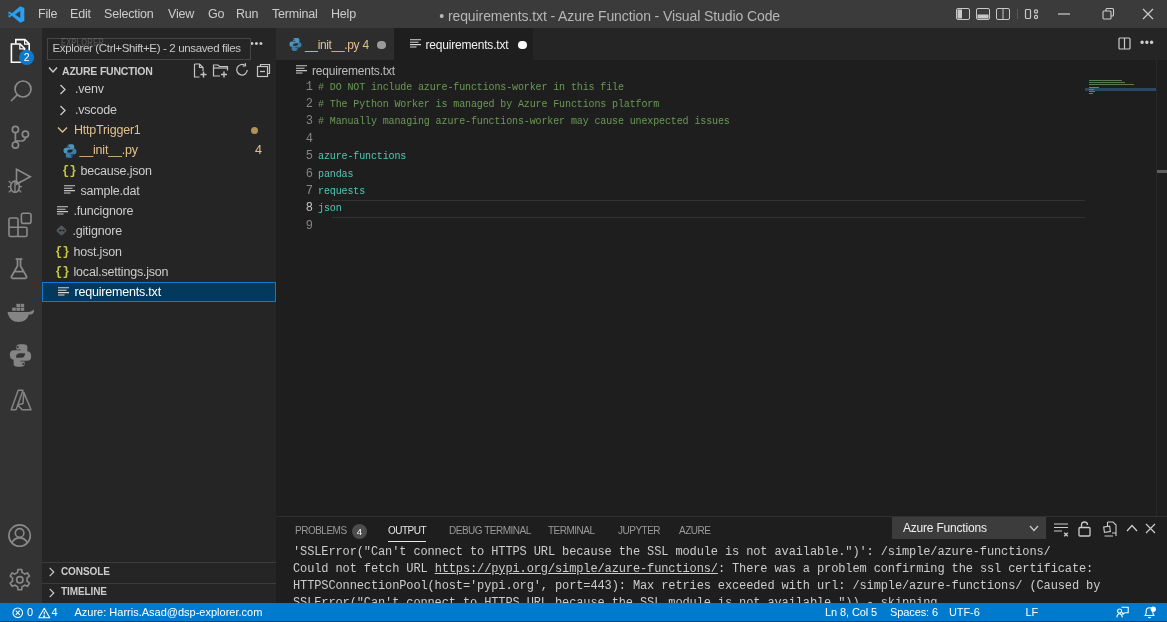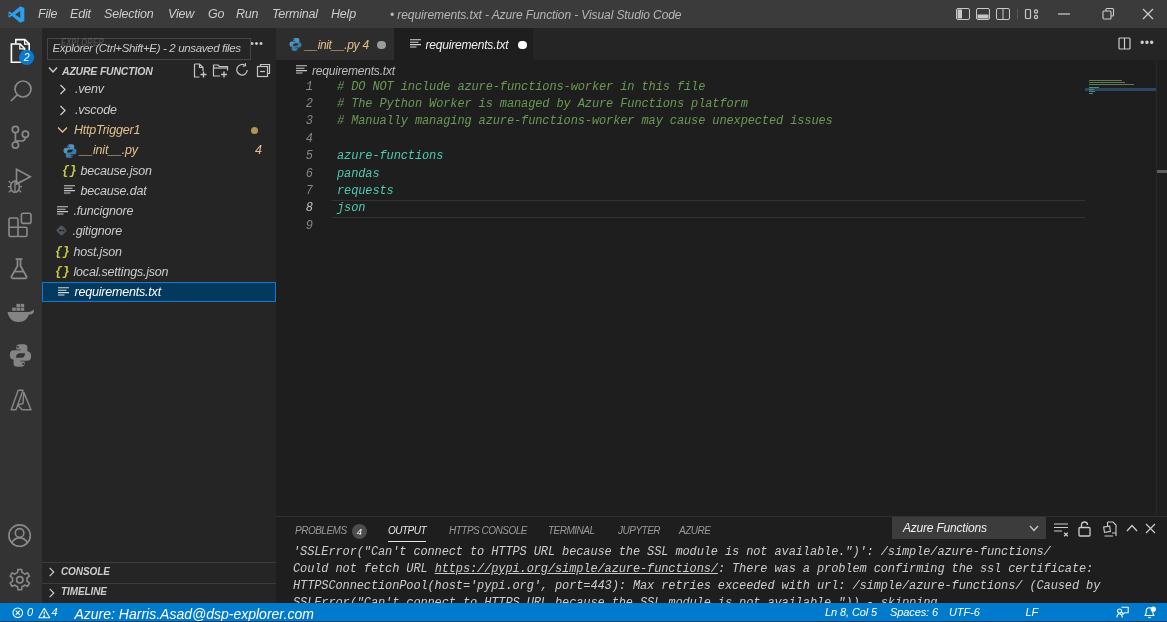--- a/index.html
+++ b/index.html
@@ -4,37 +4,37 @@
 <style>
   * { margin:0; padding:0; box-sizing:border-box; }
   html,body { width:1167px; height:622px; background:#1e1e1e; overflow:hidden;
     font-family:"Liberation Sans", sans-serif; }
   .abs { position:absolute; white-space:nowrap; }
   svg { display:block; overflow:visible; }
   .mono { font-family:"Liberation Mono", monospace; }
 </style>
 </head>
 <body>
-<div class="abs" style="left:0;top:0;width:1167px;height:602px;background:#1e1e1e;font-style:italic;">
+<div class="abs" style="left:0;top:0;width:1167px;height:602px;background:#1e1e1e;">
 
 <div class="abs" style="left:0;top:0;width:1167px;height:28px;background:#3b3b3c;"></div>
 <svg class="abs" style="left:8px;top:6px;" width="17" height="17" viewBox="0 0 100 100">
   <path d="M72 2 L96 12 V88 L72 98 L23 57 L9 68 L2.5 64 V36 L9 32 L23 43 Z M72 30 L41.5 50 L72 70 Z M5 42 L15.5 50 L5 58 Z" fill="#2aa0f2" fill-rule="evenodd"></path>
 </svg>
 <div class="abs" style="left:0;top:0;height:28px;font-size:12.5px;color:#cccccc;letter-spacing:-0.2px;">
   <span class="abs" style="left:38px;top:7px;">File</span>
   <span class="abs" style="left:70px;top:7px;">Edit</span>
   <span class="abs" style="left:104px;top:7px;">Selection</span>
   <span class="abs" style="left:168px;top:7px;">View</span>
   <span class="abs" style="left:208px;top:7px;text-align:right;">Go</span>
   <span class="abs" style="left:236px;top:7px;">Run</span>
   <span class="abs" style="left:272px;top:7px;">Terminal</span>
   <span class="abs" style="left:331px;top:7px;">Help</span>
 </div>
-<div class="abs" style="left:390px;top:7.5px;width:390px;text-align:left;font-size:12px;color:#b6b6b6;letter-spacing:-0.1px;">•&nbsp;requirements.txt - Azure Function - Visual Studio Code</div>
+<div class="abs" style="left:390px;top:7.5px;width:390px;text-align:right;font-size:14px;color:#b6b6b6;letter-spacing:-0.1px;">•&nbsp;requirements.txt - Azure Function - Visual Studio Code</div>
 
 <svg class="abs" style="left:956px;top:8px;" width="90" height="12" viewBox="0 0 90 12">
   <g stroke="#c8c8c8" stroke-width="1" fill="none">
     <rect x="0.5" y="0.5" width="13" height="11" rx="1.5"></rect>
     <rect x="20.5" y="0.5" width="13" height="11" rx="1.5"></rect>
     <rect x="40.5" y="0.5" width="13" height="11" rx="1.5"></rect>
   </g>
   <rect x="1.5" y="1.5" width="4.5" height="9" fill="#c8c8c8"></rect>
   <rect x="21.5" y="6.5" width="11" height="4" fill="#c8c8c8"></rect>
   <line x1="47" y1="1" x2="47" y2="11" stroke="#c8c8c8" stroke-width="1"></line>
@@ -177,21 +177,21 @@
   </svg>
   <div class="abs" style="left:37.5px;top:64.2px;color:#e2c08d;">__init__.py</div>
   <div class="abs" style="left:213px;top:64.2px;color:#e2c08d;">4</div>
 
   <div class="abs" style="left:20px;top:84.5px;color:#cbcb41;font-family:'Liberation Mono';font-size:12px;font-weight:bold;">{ }</div>
   <div class="abs" style="left:38.5px;top:84.5px;">because.json</div>
 
   <svg class="abs" style="left:22px;top:106.3px;" width="11" height="10" viewBox="0 0 11 10" stroke="#c8c8c8" stroke-width="1.1">
     <path d="M0 0.8 H11 M0 3.2 H8.5 M0 5.6 H11 M0 8 H6.5"></path>
   </svg>
-  <div class="abs" style="left:38.5px;top:104.7px;">because.dat</div>
+  <div class="abs" style="left:38.5px;top:104.7px;">sample.dat</div>
 
   <svg class="abs" style="left:15px;top:126.6px;" width="11" height="10" viewBox="0 0 11 10" stroke="#c8c8c8" stroke-width="1.1">
     <path d="M0 0.8 H11 M0 3.2 H8.5 M0 5.6 H11 M0 8 H6.5"></path>
   </svg>
   <div class="abs" style="left:31.5px;top:125px;">.funcignore</div>
 
   <svg class="abs" style="left:13px;top:145px;" width="13" height="13" viewBox="0 0 13 13">
     <rect x="2.6" y="2.6" width="7.8" height="7.8" rx="1.4" transform="rotate(45 6.5 6.5)" fill="#51585c"></rect>
     <circle cx="5" cy="6.5" r="1.1" fill="#252526"></circle>
         <circle cx="8.6" cy="6.5" r="1.1" fill="#252526"></circle>
@@ -252,21 +252,21 @@
 <svg class="abs" style="left:296px;top:65px;" width="11" height="10" viewBox="0 0 11 10" stroke="#c8c8c8" stroke-width="1.1">
   <path d="M0 0.8 H11 M0 3.2 H8.5 M0 5.6 H11 M0 8 H6.5"></path>
 </svg>
 <div class="abs" style="left:312px;top:63.5px;font-size:12px;letter-spacing:-0.2px;color:#bcbcbc;">requirements.txt</div>
 
 <div class="abs mono" style="left:276px;top:78.6px;width:37px;font-size:12px;line-height:17.4px;color:#858585;text-align:right;">
 1<br>2<br>3<br>4<br>5<br>6<br>7<br><span style="color:#c6c6c6">8</span><br>9
 </div>
 
 <div class="abs" style="left:332px;top:200.2px;width:753px;height:17.6px;border-top:1px solid #323232;border-bottom:1px solid #323232;"></div>
-<div class="abs mono" style="left:337px;top:78.6px;font-size:12px;line-height:17.4px;letter-spacing:-0.12px;white-space:pre;color:#4ec9b0;"><span style="color:#6a9955"># DO NOT include azure-functions-worker in this file
+<div class="abs mono" style="left:318px;top:78.6px;font-size:10px;line-height:17.4px;letter-spacing:-0.12px;white-space:pre;color:#4ec9b0;"><span style="color:#6a9955"># DO NOT include azure-functions-worker in this file
 # The Python Worker is managed by Azure Functions platform
 # Manually managing azure-functions-worker may cause unexpected issues</span>
 
 azure-functions
 pandas
 requests
 json</div>
 
 <div class="abs" style="left:1085px;top:79.6px;">
   <div class="abs" style="left:4px;top:0px;width:33px;height:1.1px;background:#5d7a52;"></div>
@@ -279,21 +279,21 @@
   <div class="abs" style="left:4px;top:13px;width:4px;height:1.4px;background:#4b8a7c;"></div>
 </div>
 <div class="abs" style="left:1156px;top:60px;width:1px;height:456px;background:#282828;"></div>
 
 <div class="abs" style="left:1157px;top:170px;width:10px;height:3px;background:#5f5f5f;"></div>
 
 <div class="abs" style="left:276px;top:516px;width:891px;height:87px;background:#1e1e1e;border-top:1px solid #303031;"></div>
 <div class="abs" style="top:524.5px;font-size:10px;color:#9a9a9a;letter-spacing:-0.5px;">
   <span class="abs" style="left:295px;">PROBLEMS</span>
   <span class="abs" style="left:388px;color:#e7e7e7;">OUTPUT</span>
-  <span class="abs" style="left:449px;">HTTPS CONSOLE</span>
+  <span class="abs" style="left:449px;">DEBUG TERMINAL</span>
   <span class="abs" style="left:548px;">TERMINAL</span>
   <span class="abs" style="left:618px;">JUPYTER</span>
   <span class="abs" style="left:679px;">AZURE</span>
 </div>
 <div class="abs" style="left:352px;top:523.5px;width:15px;height:15px;border-radius:50%;background:#4d4d4d;color:#ffffff;font-size:9.5px;text-align:center;line-height:15px;">4</div>
 <div class="abs" style="left:388px;top:540.5px;width:38px;height:1px;background:#e7e7e7;"></div>
 
 <div class="abs" style="left:892px;top:517px;width:154px;height:22px;background:#3c3c3c;"></div>
 <div class="abs" style="left:903px;top:521px;font-size:12px;color:#f0f0f0;letter-spacing:-0.2px;">Azure Functions</div>
 <svg class="abs" style="left:1029px;top:525px;" width="10" height="7" viewBox="0 0 10 7" fill="none" stroke="#cccccc" stroke-width="1.2">
@@ -329,21 +329,21 @@
   <circle cx="6" cy="6" r="5"></circle>
       <path d="M3.9 3.9 L8.1 8.1 M8.1 3.9 L3.9 8.1"></path>
 </svg>
 <div class="abs" style="left:27px;top:605.5px;font-size:11px;color:#ffffff;">0</div>
 <svg class="abs" style="left:38px;top:606.5px;" width="12.5" height="12" viewBox="0 0 13 12" fill="none" stroke="#ffffff" stroke-width="1.1">
   <path d="M6.5 1 L12.2 11 H0.8 Z" stroke-linejoin="round"></path>
       <line x1="6.5" y1="4.5" x2="6.5" y2="7.5"></line>
       <circle cx="6.5" cy="9.3" r="0.5" fill="#ffffff"></circle>
 </svg>
 <div class="abs" style="left:51.5px;top:605.5px;font-size:11px;color:#ffffff;">4</div>
-<div class="abs" style="left:74.5px;top:605.5px;font-size:14px;color:#ffffff;letter-spacing:0px;">Azure: Harris.Asad@dsp-explorer.com</div>
+<div class="abs" style="left:74.5px;top:605.5px;font-size:11px;color:#ffffff;letter-spacing:0px;">Azure: Harris.Asad@dsp-explorer.com</div>
 <div class="abs" style="top:605.5px;font-size:11px;color:#ffffff;letter-spacing:-0.1px;">
   <span class="abs" style="left:825px;">Ln 8, Col 5</span>
   <span class="abs" style="left:890px;">Spaces: 6</span>
   <span class="abs" style="left:949px;">UTF-6</span>
   <span class="abs" style="left:991.5px;padding-left:34px;">LF</span>
   <span class="abs" style="left:1017px;margin-top:23px;">pip requirements</span>
 </div>
 <svg class="abs" style="left:1116px;top:606px;" width="13" height="12" viewBox="0 0 13 12" fill="none" stroke="#ffffff" stroke-width="1.1">
   <circle cx="3.6" cy="5" r="2"></circle>
   <path d="M0.8 11.3 C1.2 8.9 2.2 7.7 3.6 7.7 C5 7.7 6 8.9 6.4 11.3"></path>

